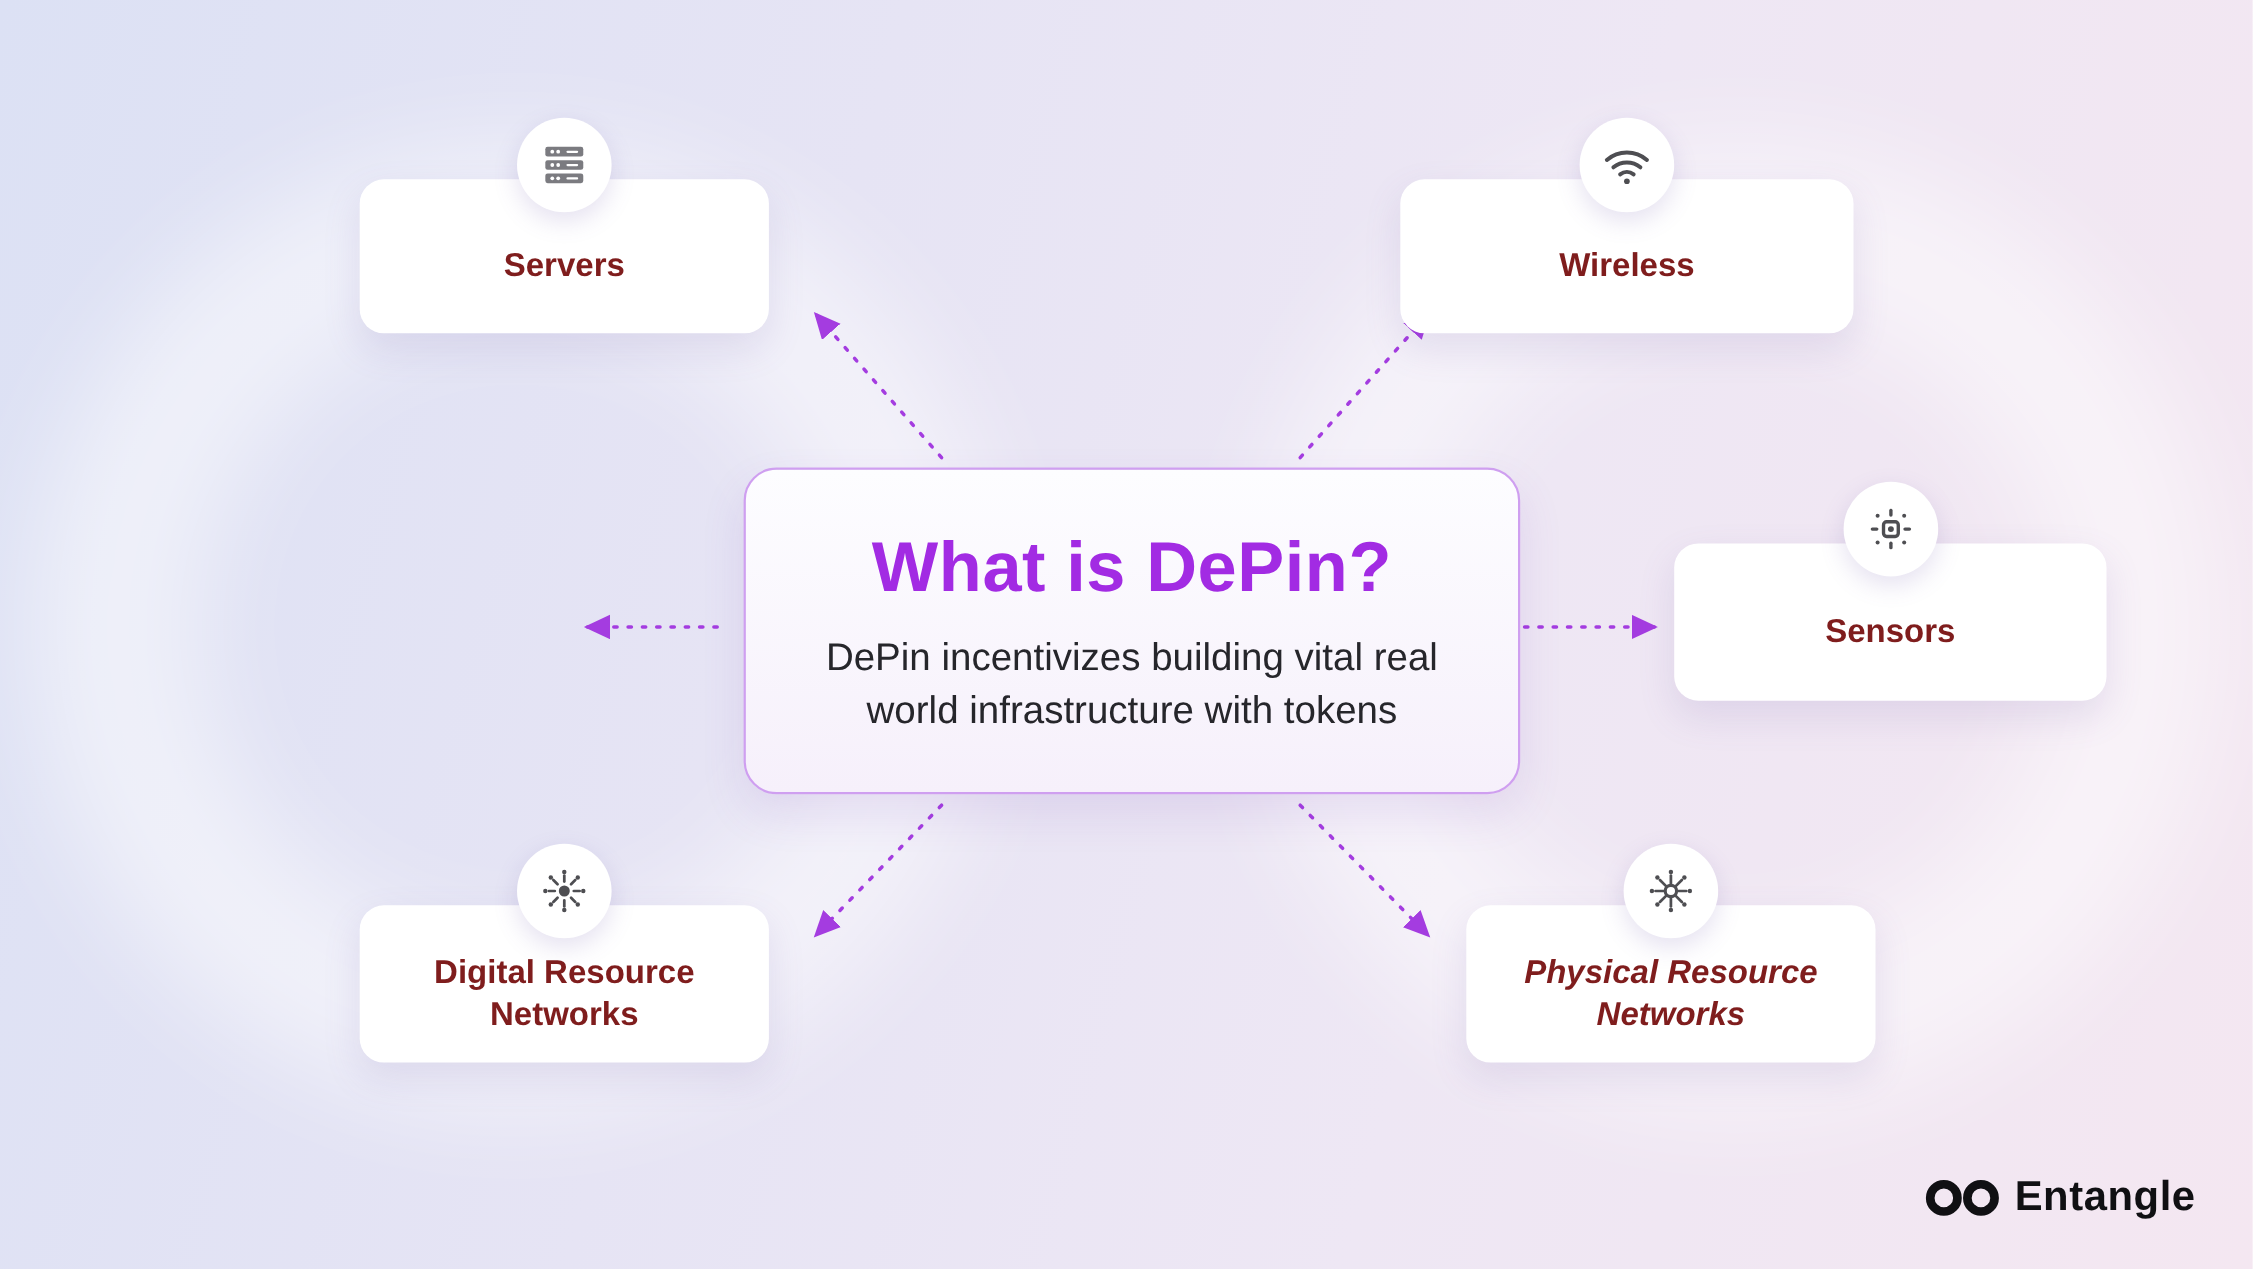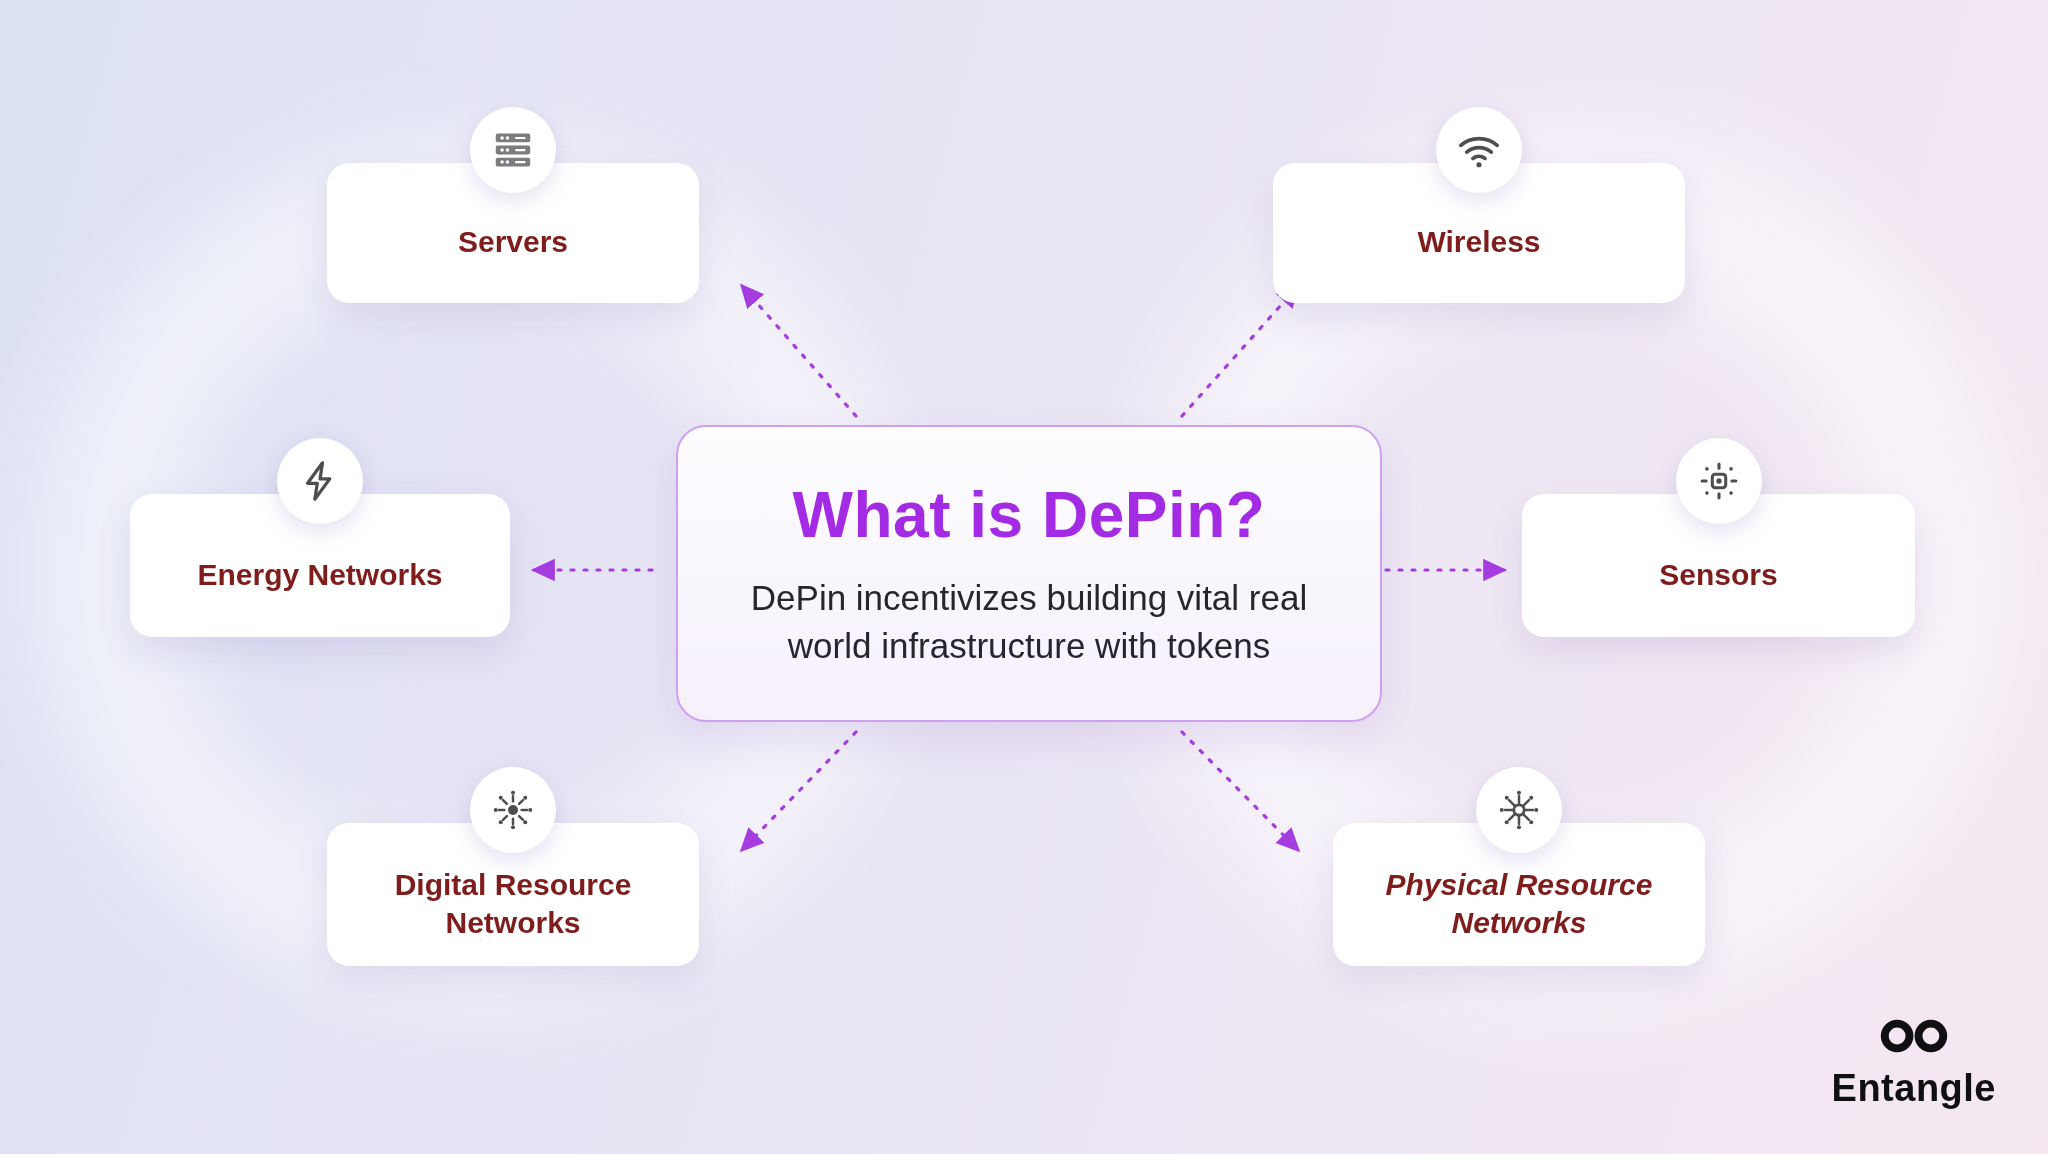--- a/index.html
+++ b/index.html
@@ -52,21 +52,21 @@
   }
   .center-title{
     font-size:64px;font-weight:bold;color:#A22BE3;letter-spacing:0.5px;margin:0 0 22px 0;
   }
   .center-desc{
     font-size:35px;color:#26262b;line-height:1.35;max-width:565px;margin:0 auto;
   }
 
   .brand{
     position:absolute;right:52px;bottom:44px;z-index:3;
-    display:flex;align-items:center;gap:12px;flex-direction:column;
+    display:flex;align-items:center;gap:12px;
   }
   .brand svg{width:72px;height:38px;}
   .brand .brand-name{font-size:38px;font-weight:bold;color:#101013;letter-spacing:0.5px;}
 </style>
 </head>
 <body>
 
 <div class="stage">
 
   <div class="bg-ring left"></div>
@@ -119,28 +119,20 @@
           <path d="M2.5 9.6a14.5 14.5 0 0 1 19 0"></path>
           <path d="M5.6 13.1a10 10 0 0 1 12.8 0"></path>
           <path d="M8.8 16.4a5.4 5.4 0 0 1 6.4 0"></path>
         </g>
         <circle cx="12" cy="19.7" r="1.35" fill="#4e4e52"></circle>
       </svg>
     </div>
     <div class="label">Wireless</div>
   </div>
 
-  <div class="card energy">
-    <div class="icon-circle">
-      <svg viewBox="0 0 24 24">
-        <path d="M13.3 2.5 5.5 13.2h5.1L9.3 21.5 17.1 10.9H12l1.3-8.4z" fill="none" stroke="#4e4e52" stroke-width="1.7" stroke-linejoin="round"></path>
-      </svg>
-    </div>
-    <div class="label">Energy Networks</div>
-  </div>
 
   <div class="card sensors">
     <div class="icon-circle">
       <svg viewBox="0 0 24 24">
         <g stroke="#4e4e52" stroke-width="1.6" fill="none" stroke-linecap="round">
           <rect x="8.5" y="8.5" width="7" height="7" rx="1.5"></rect>
           <path d="M12 3.2v2.1"></path>
             <path d="M12 18.7v2.1"></path>
           <path d="M3.2 12h2.1"></path>
             <path d="M18.7 12h2.1"></path>

